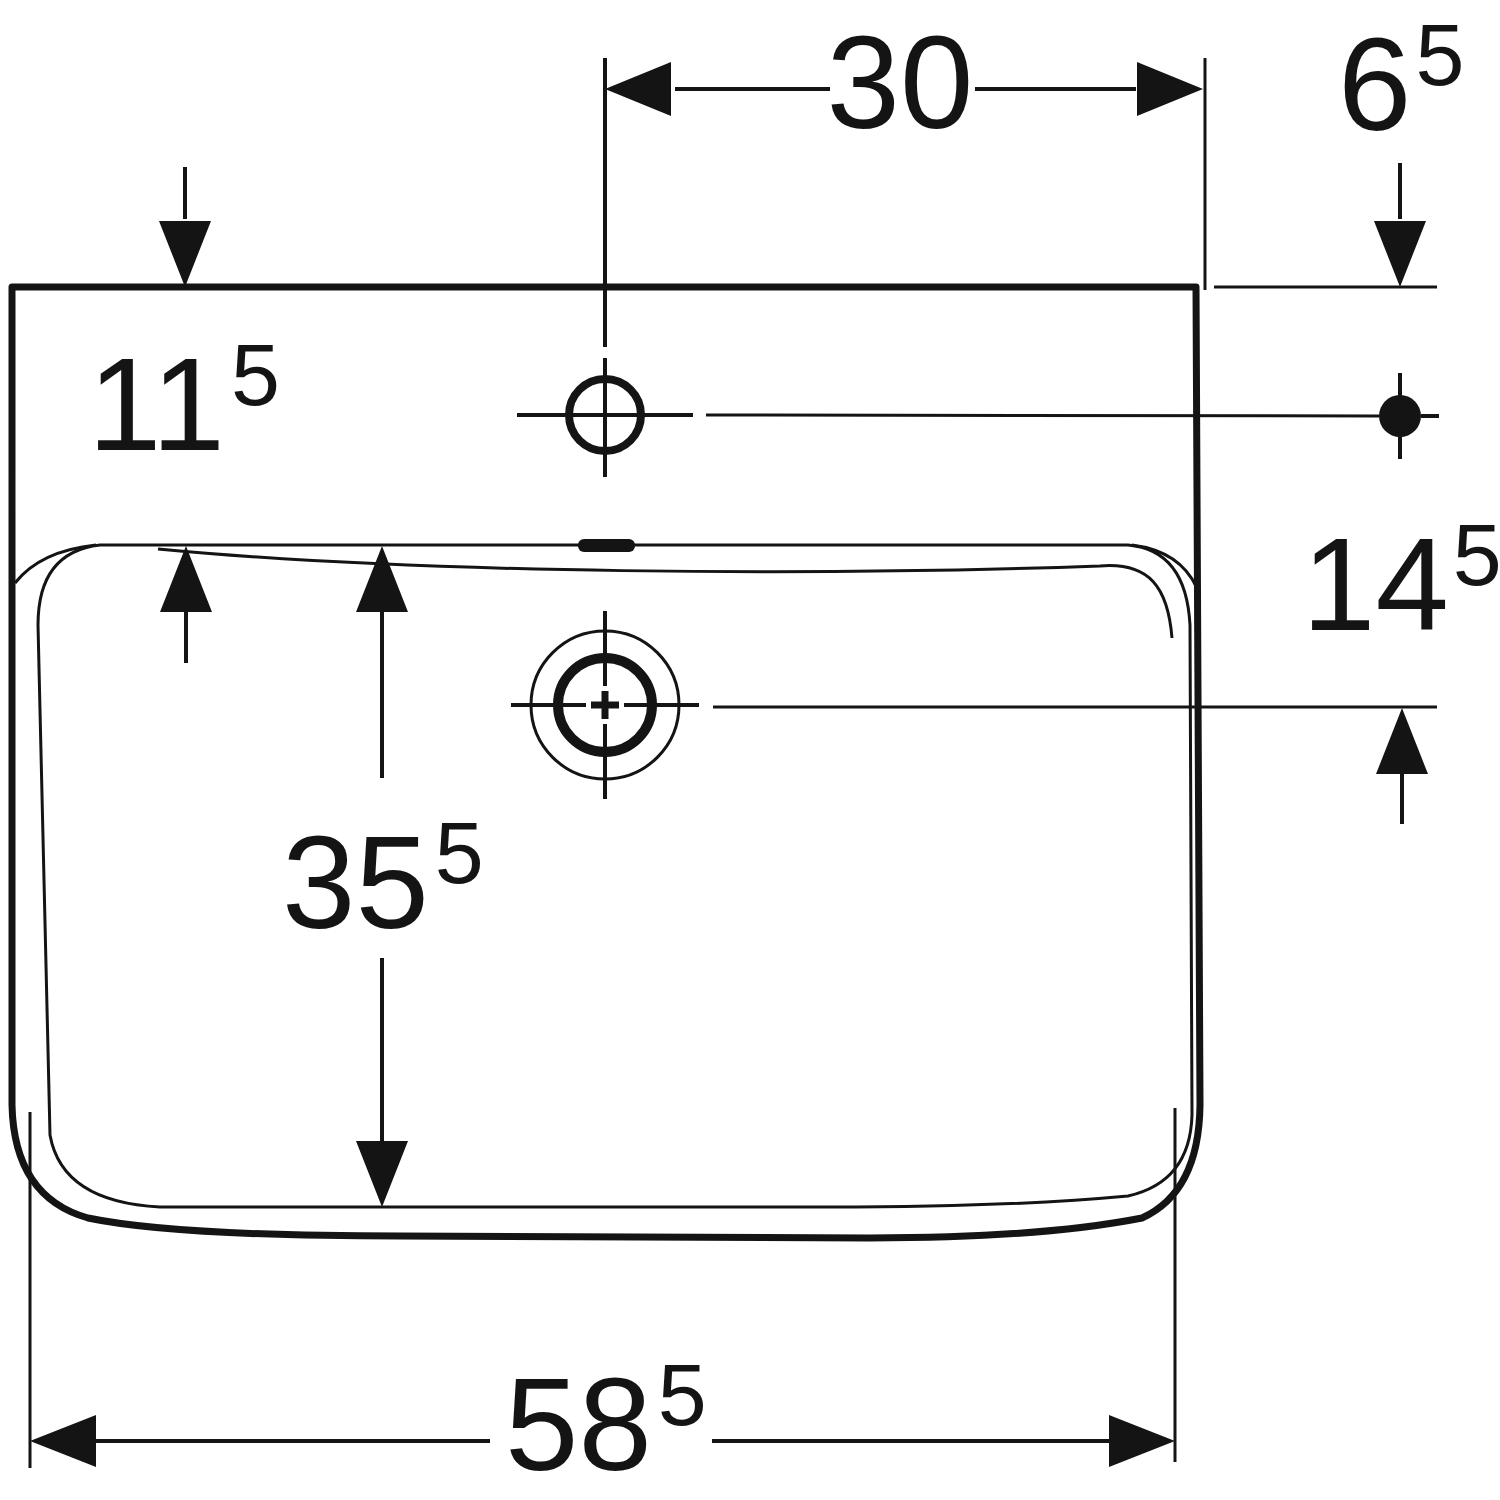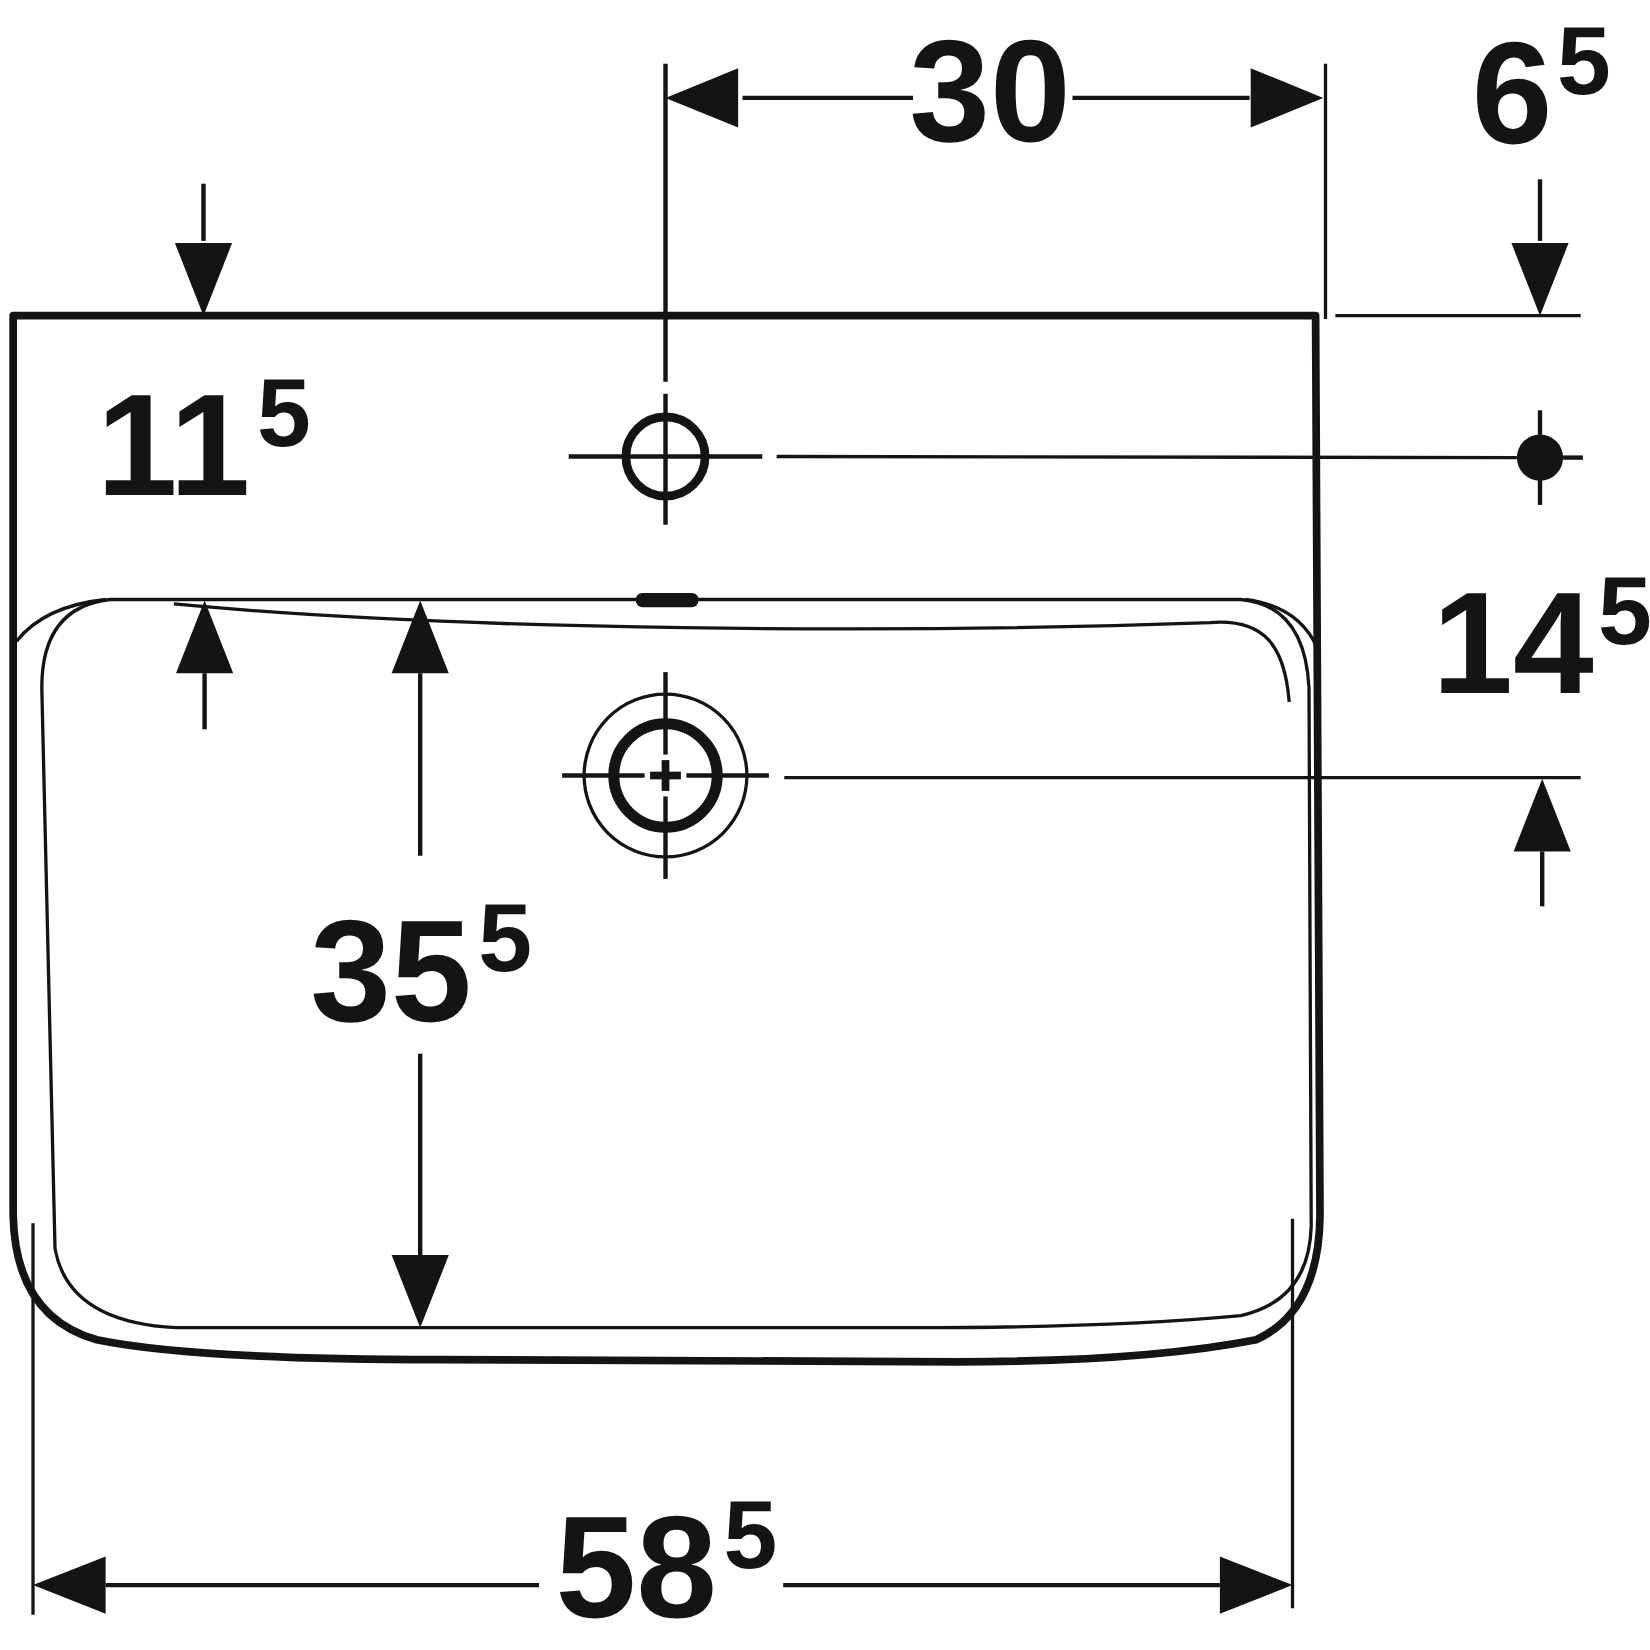--- a/index.html
+++ b/index.html
@@ -1,17 +1,17 @@
 <!DOCTYPE html>
 <html style="--line: #141414; --background: #ffffff;"><head>
 <meta charset="utf-8">
 <style>
   :root { --line: #141414; --background: #ffffff; }
   html, body { margin: 0; padding: 0; background: var(--background); }
-  .stage { width: 1500px; height: 1500px; position: relative; background: var(--background); font-weight: bold; }
+  .stage { width: 1500px; height: 1500px; position: relative; background: var(--background); }
   svg { display: block; }
   .ln  { fill: none; stroke: var(--line); stroke-linecap: butt; stroke-linejoin: round; }
   .w3  { stroke-width: 3; }
   .w4  { stroke-width: 4; }
   .w7  { stroke-width: 7; }
   .w8  { stroke-width: 8; }
   .w10 { stroke-width: 10; }
   .solid { fill: var(--line); stroke: none; }
   text { fill: var(--line); font-family: "Liberation Sans", sans-serif; font-size: 132px; }
   .sup { font-size: 88px; }

